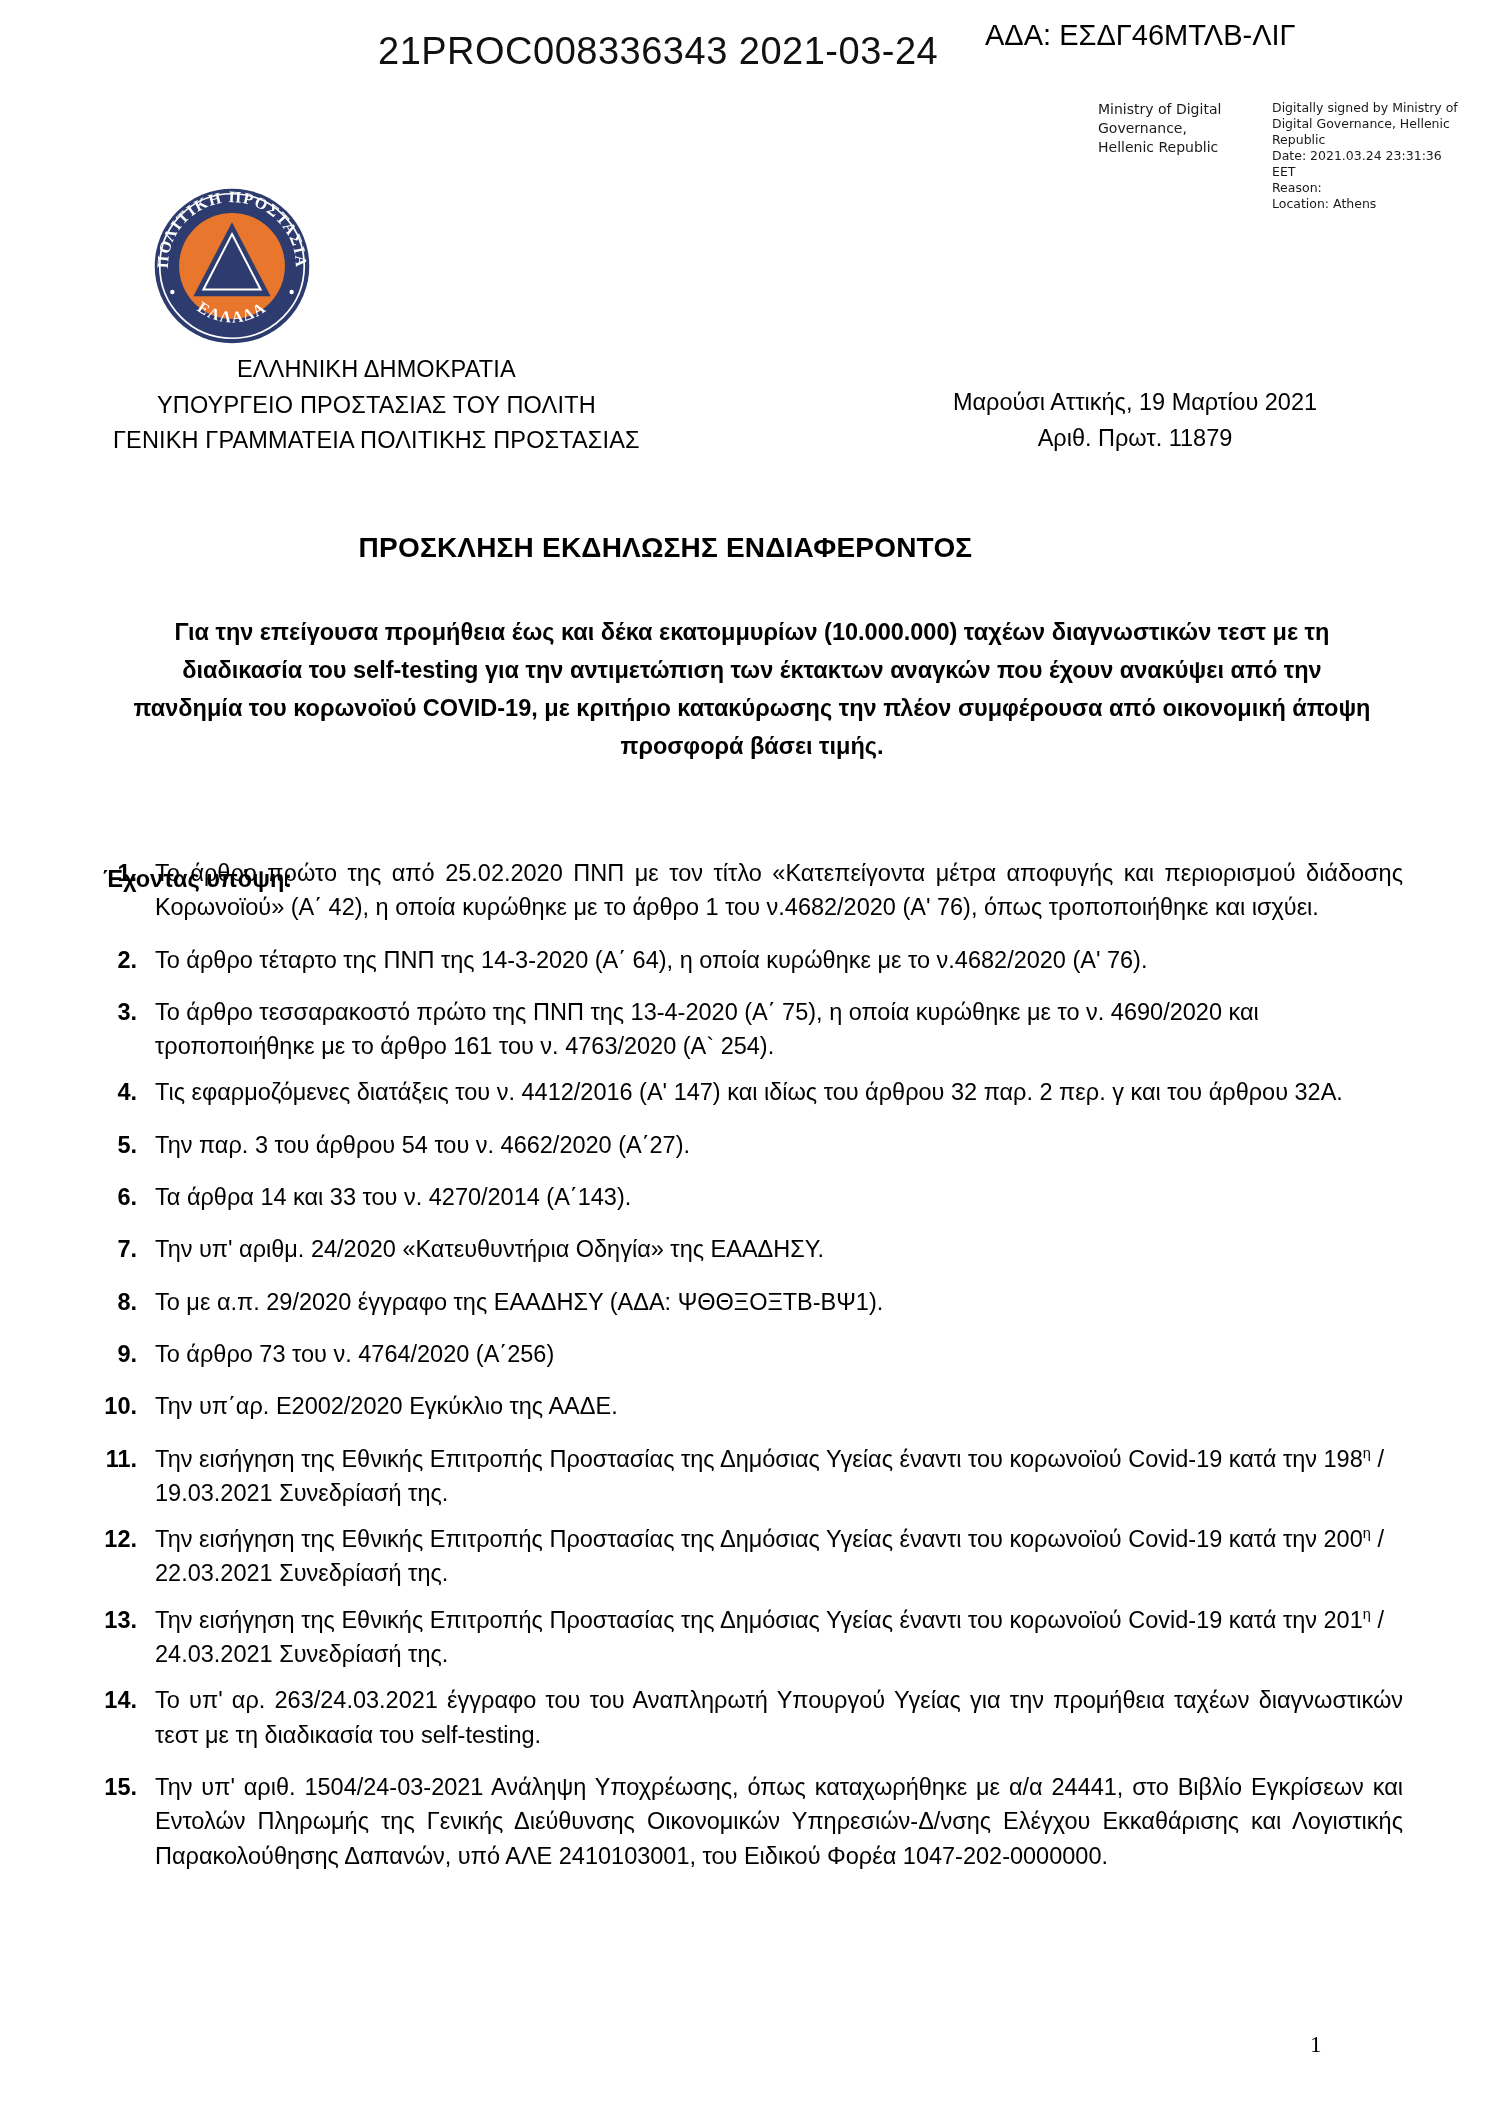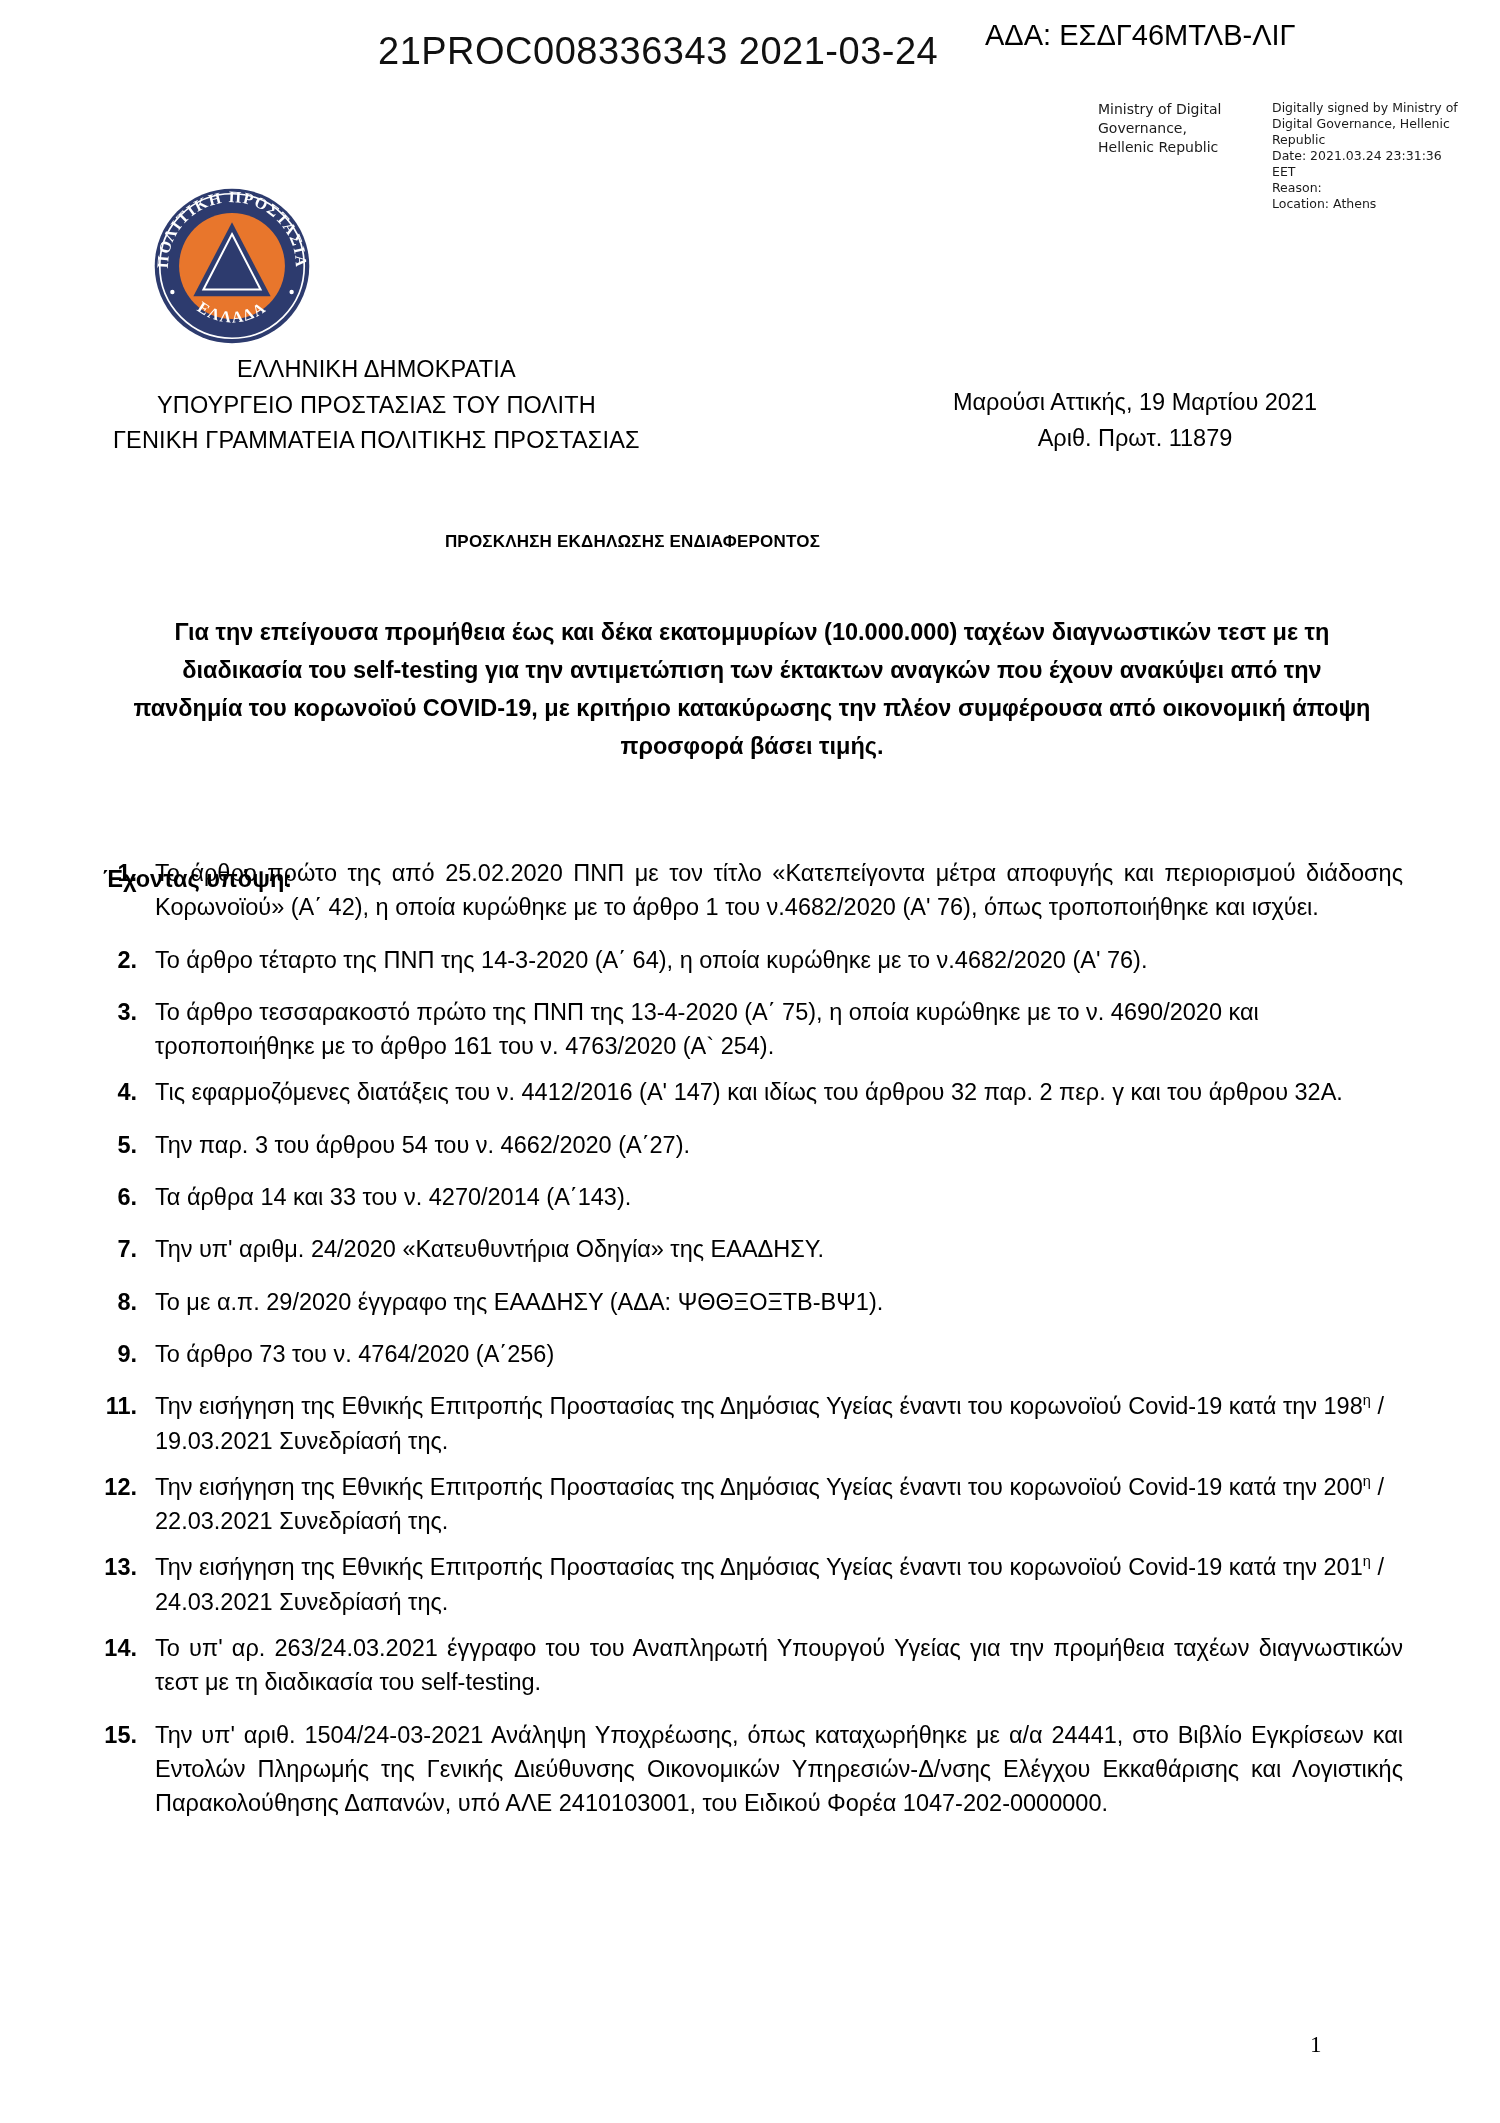--- a/index.html
+++ b/index.html
@@ -99,23 +99,24 @@
     line-height: 1.52;
   }
 
   
   .doc-title {
     position: absolute;
     left: 0;
     top: 532px;
     width: 1265px;
     text-align: center;
-    font-size: 17px;
+    font-size: 28px;
     font-weight: bold;
     letter-spacing: 0.2px;
+    padding-left: 33px;
   }
   .doc-subtitle {
     position: absolute;
     left: 128px;
     top: 613px;
     width: 1248px;
     text-align: center;
     font-size: 23.5px;
     font-weight: bold;
     line-height: 1.62;
@@ -265,20 +266,24 @@
         <span class="body">Την υπ' αριθμ. 24/2020 «Κατευθυντήρια Οδηγία» της ΕΑΑΔΗΣΥ.</span>
       </li>
       <li class="item gap-md">
         <span class="num">8.</span>
         <span class="body">Το με α.π. 29/2020 έγγραφο της ΕΑΑΔΗΣΥ (ΑΔΑ: ΨΘΘΞΟΞΤΒ-ΒΨ1).</span>
       </li>
       <li class="item gap-md">
         <span class="num">9.</span>
         <span class="body">Το άρθρο 73 του ν. 4764/2020 (Α΄256)</span>
       </li>
+      <li class="item gap-md">
+        <span class="num">10.</span>
+        <span class="body">Την υπ΄αρ. Ε2002/2020 Εγκύκλιο της ΑΑΔΕ.</span>
+      </li>
       <li class="item gap-sm">
         <span class="num">11.</span>
         <span class="body">Την εισήγηση της Εθνικής Επιτροπής Προστασίας της Δημόσιας Υγείας έναντι του κορωνοϊού Covid-19 κατά την 198<sup>η</sup> / 19.03.2021 Συνεδρίασή της.</span>
       </li>
       <li class="item gap-sm">
         <span class="num">12.</span>
         <span class="body">Την εισήγηση της Εθνικής Επιτροπής Προστασίας της Δημόσιας Υγείας έναντι του κορωνοϊού Covid-19 κατά την 200<sup>η</sup> / 22.03.2021 Συνεδρίασή της.</span>
       </li>
       <li class="item gap-sm">
         <span class="num">13.</span>

